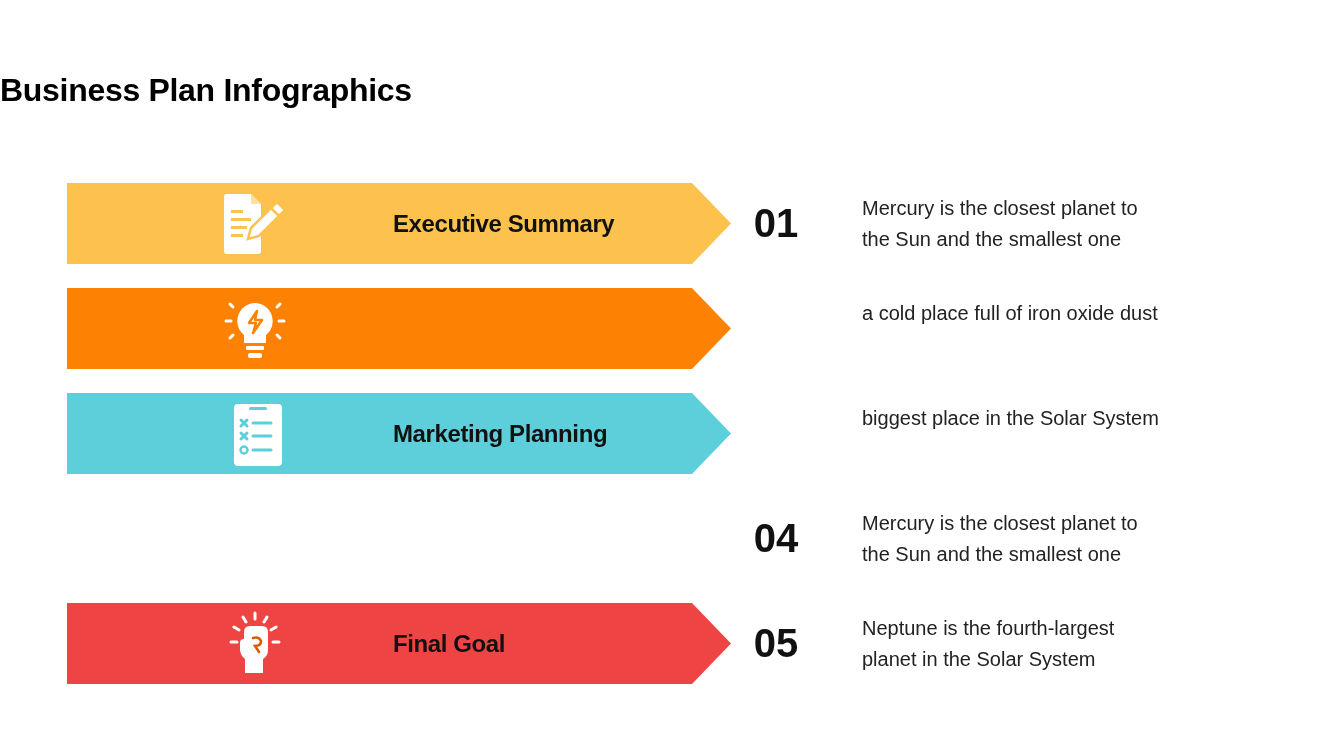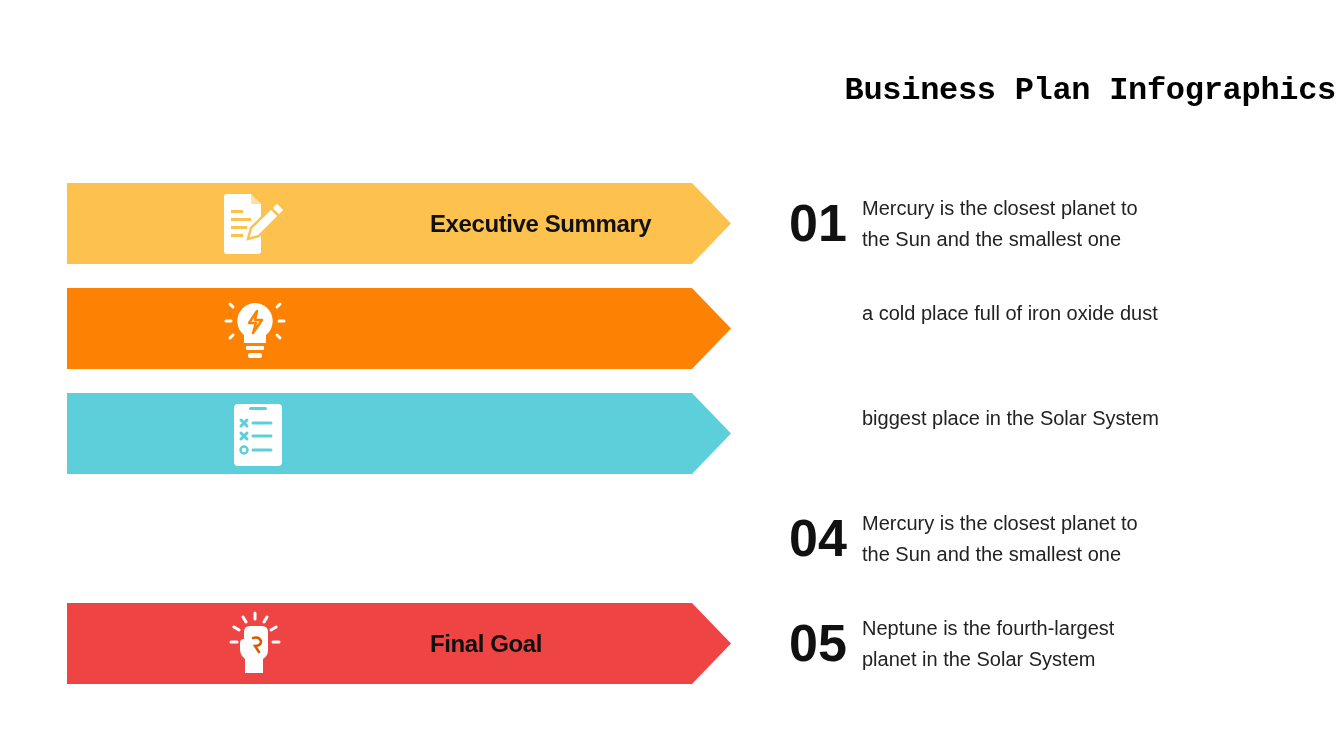--- a/index.html
+++ b/index.html
@@ -1,37 +1,37 @@
 <!DOCTYPE html>
 <html><head>
 <meta charset="utf-8">
 <style>
   html, body { margin: 0; padding: 0; }
   body {
     width: 1336px; height: 752px; background: #ffffff; position: relative; overflow: hidden;
     font-family: "DejaVu Sans", "Liberation Sans", sans-serif; color: #000;
   }
   .title {
-    position: absolute; left: 0; width: 1336px; top: 72px; text-align: right;
-    font-family: Liberation Mono, monospace; font-weight: bold; font-size: 32px; letter-spacing: -0.3px;
+    position: absolute; left: 0; width: 1336px; top: 72px; text-align: left;
+    font-family: Liberation Sans, sans-serif; font-weight: bold; font-size: 32px; letter-spacing: -0.3px;
   }
   .row { position: absolute; left: 0; width: 1336px; height: 81px; }
   .banner {
     position: absolute; left: 67px; top: 0; width: 664px; height: 81px;
     clip-path: polygon(0 0, 625px 0, 664px 50%, 625px 100%, 0 100%);
   }
   .icon { position: absolute; left: 152px; top: 7px; width: 72px; height: 67px; }
   .icon svg { width: 100%; height: 100%; }
   .label {
     position: absolute; left: 326px; top: 0; height: 80px; line-height: 81px;
-    font-family: "Liberation Sans", sans-serif; font-weight: bold; font-size: 24px; color: #111; letter-spacing: -0.4px; margin-left: 37px;
+    font-family: "Liberation Sans", sans-serif; font-weight: bold; font-size: 24px; color: #111; letter-spacing: -0.4px;
   }
   .num {
-    position: absolute; left: 770px; width: 96px; top: 0; height: 81px; line-height: 81px; text-align: center;
-    font-family: "Liberation Sans", sans-serif; font-weight: bold; font-size: 52px; color: #111;
+    position: absolute; left: 728px; width: 96px; top: 0; height: 81px; line-height: 81px; text-align: center;
+    font-family: "Liberation Sans", sans-serif; font-weight: bold; font-size: 40px; color: #111;
   }
   .desc {
     position: absolute; right: 94px; top: 10px; width: 380px; text-align: left;
     font-family: "Liberation Sans", sans-serif; font-size: 20px; line-height: 31px; color: #222;
   }
 </style>
 </head>
 <body>
 
 <div class="title">Business Plan Infographics</div>
@@ -94,20 +94,21 @@
             <line x1="28" y1="20" x2="22" y2="26"></line>
           <line x1="22" y1="33" x2="28" y2="39"></line>
             <line x1="28" y1="33" x2="22" y2="39"></line>
           <line x1="34" y1="23" x2="52" y2="23"></line>
             <line x1="34" y1="36" x2="52" y2="36"></line>
             <line x1="34" y1="50" x2="52" y2="50"></line>
         </g>
         <circle cx="25" cy="50" r="3.5" fill="none" stroke="#5DCFDB" stroke-width="2.5"></circle>
       </svg>
     </div>
+    <div class="label">Marketing Planning</div>
   </div>
   <div class="desc">
     <div>biggest place in the Solar System</div>
   </div>
 </div>
 
 <div class="row" style="top:498px">
   <div class="num">04</div>
   <div class="desc">
     <div>Mercury is the closest planet to</div>

